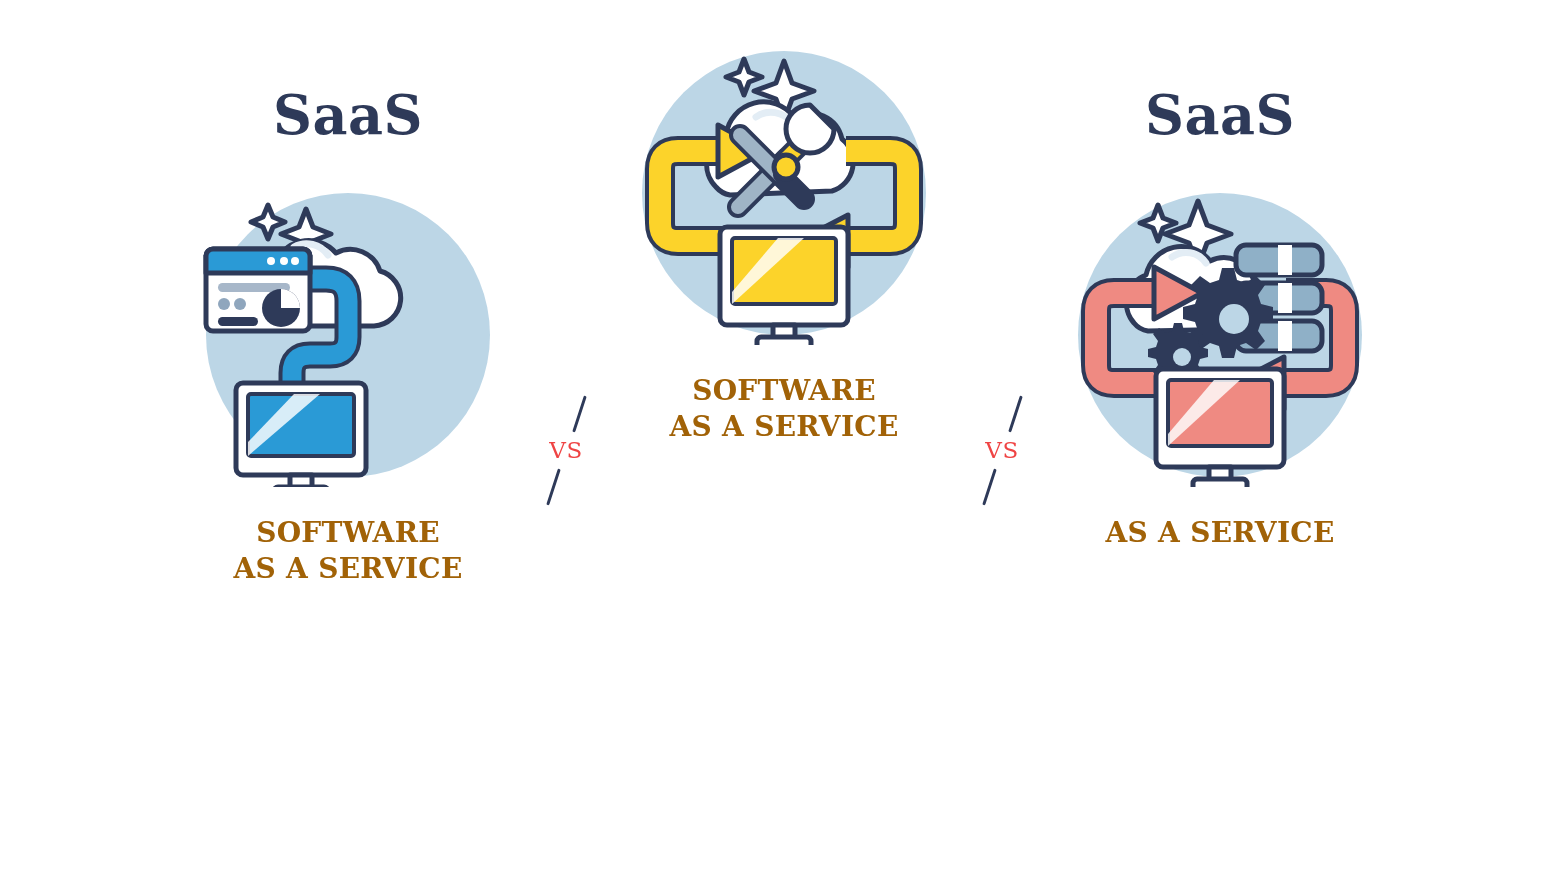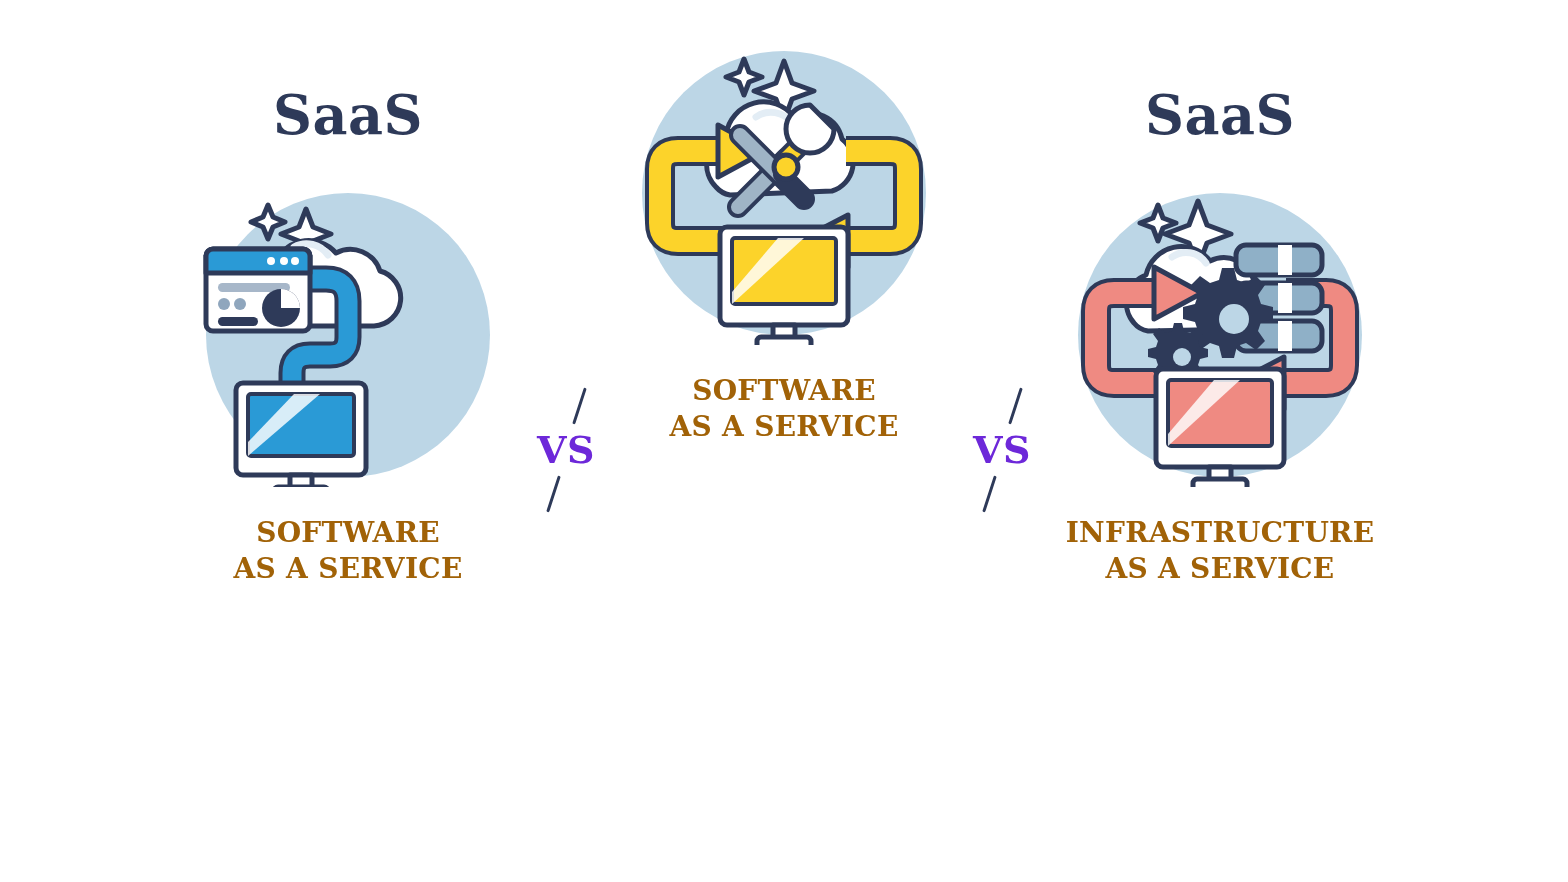--- a/index.html
+++ b/index.html
@@ -72,23 +72,23 @@
     display:block;
     width:3px;height:38px;
     background:#2e3a59;
     transform:rotate(18deg);
     border-radius:2px;
   }
   .vs-slash.top{margin-left:26px;}
   .vs-slash.bottom{margin-right:26px;}
   .vs-text{
     font-family:"DejaVu Serif", serif;
-    font-weight:700;
-    font-size:38px;
-    color:#6d28d9;
+    font-weight:400;
+    font-size:23px;
+    color:#ef4444;
     line-height:1;
     margin:6px 0;
     letter-spacing:0.5px;
   }
 </style>
 </head>
 <body>
 
 <div class="stage">
   <div class="row">
@@ -276,19 +276,18 @@
               <rect x="139" y="280" width="22" height="14" fill="#ffffff" stroke="#2e3a59" stroke-width="5"></rect>
               <rect x="123" y="292" width="54" height="12" rx="4" fill="#ffffff" stroke="#2e3a59" stroke-width="5"></rect>
               <line x1="58" y1="304" x2="188" y2="304" stroke="#2e3a59" stroke-width="5"></line>
               <line x1="204" y1="304" x2="232" y2="304" stroke="#2e3a59" stroke-width="5"></line>
             </g>
           </g>
         </svg>
       </div>
 
       <div class="panel-caption">
-        <span>INFRASTRUCTURE</span>
         <span class="l2">AS A SERVICE</span>
       </div>
     </div>
 
   </div>
 </div>
 
 </body></html>

